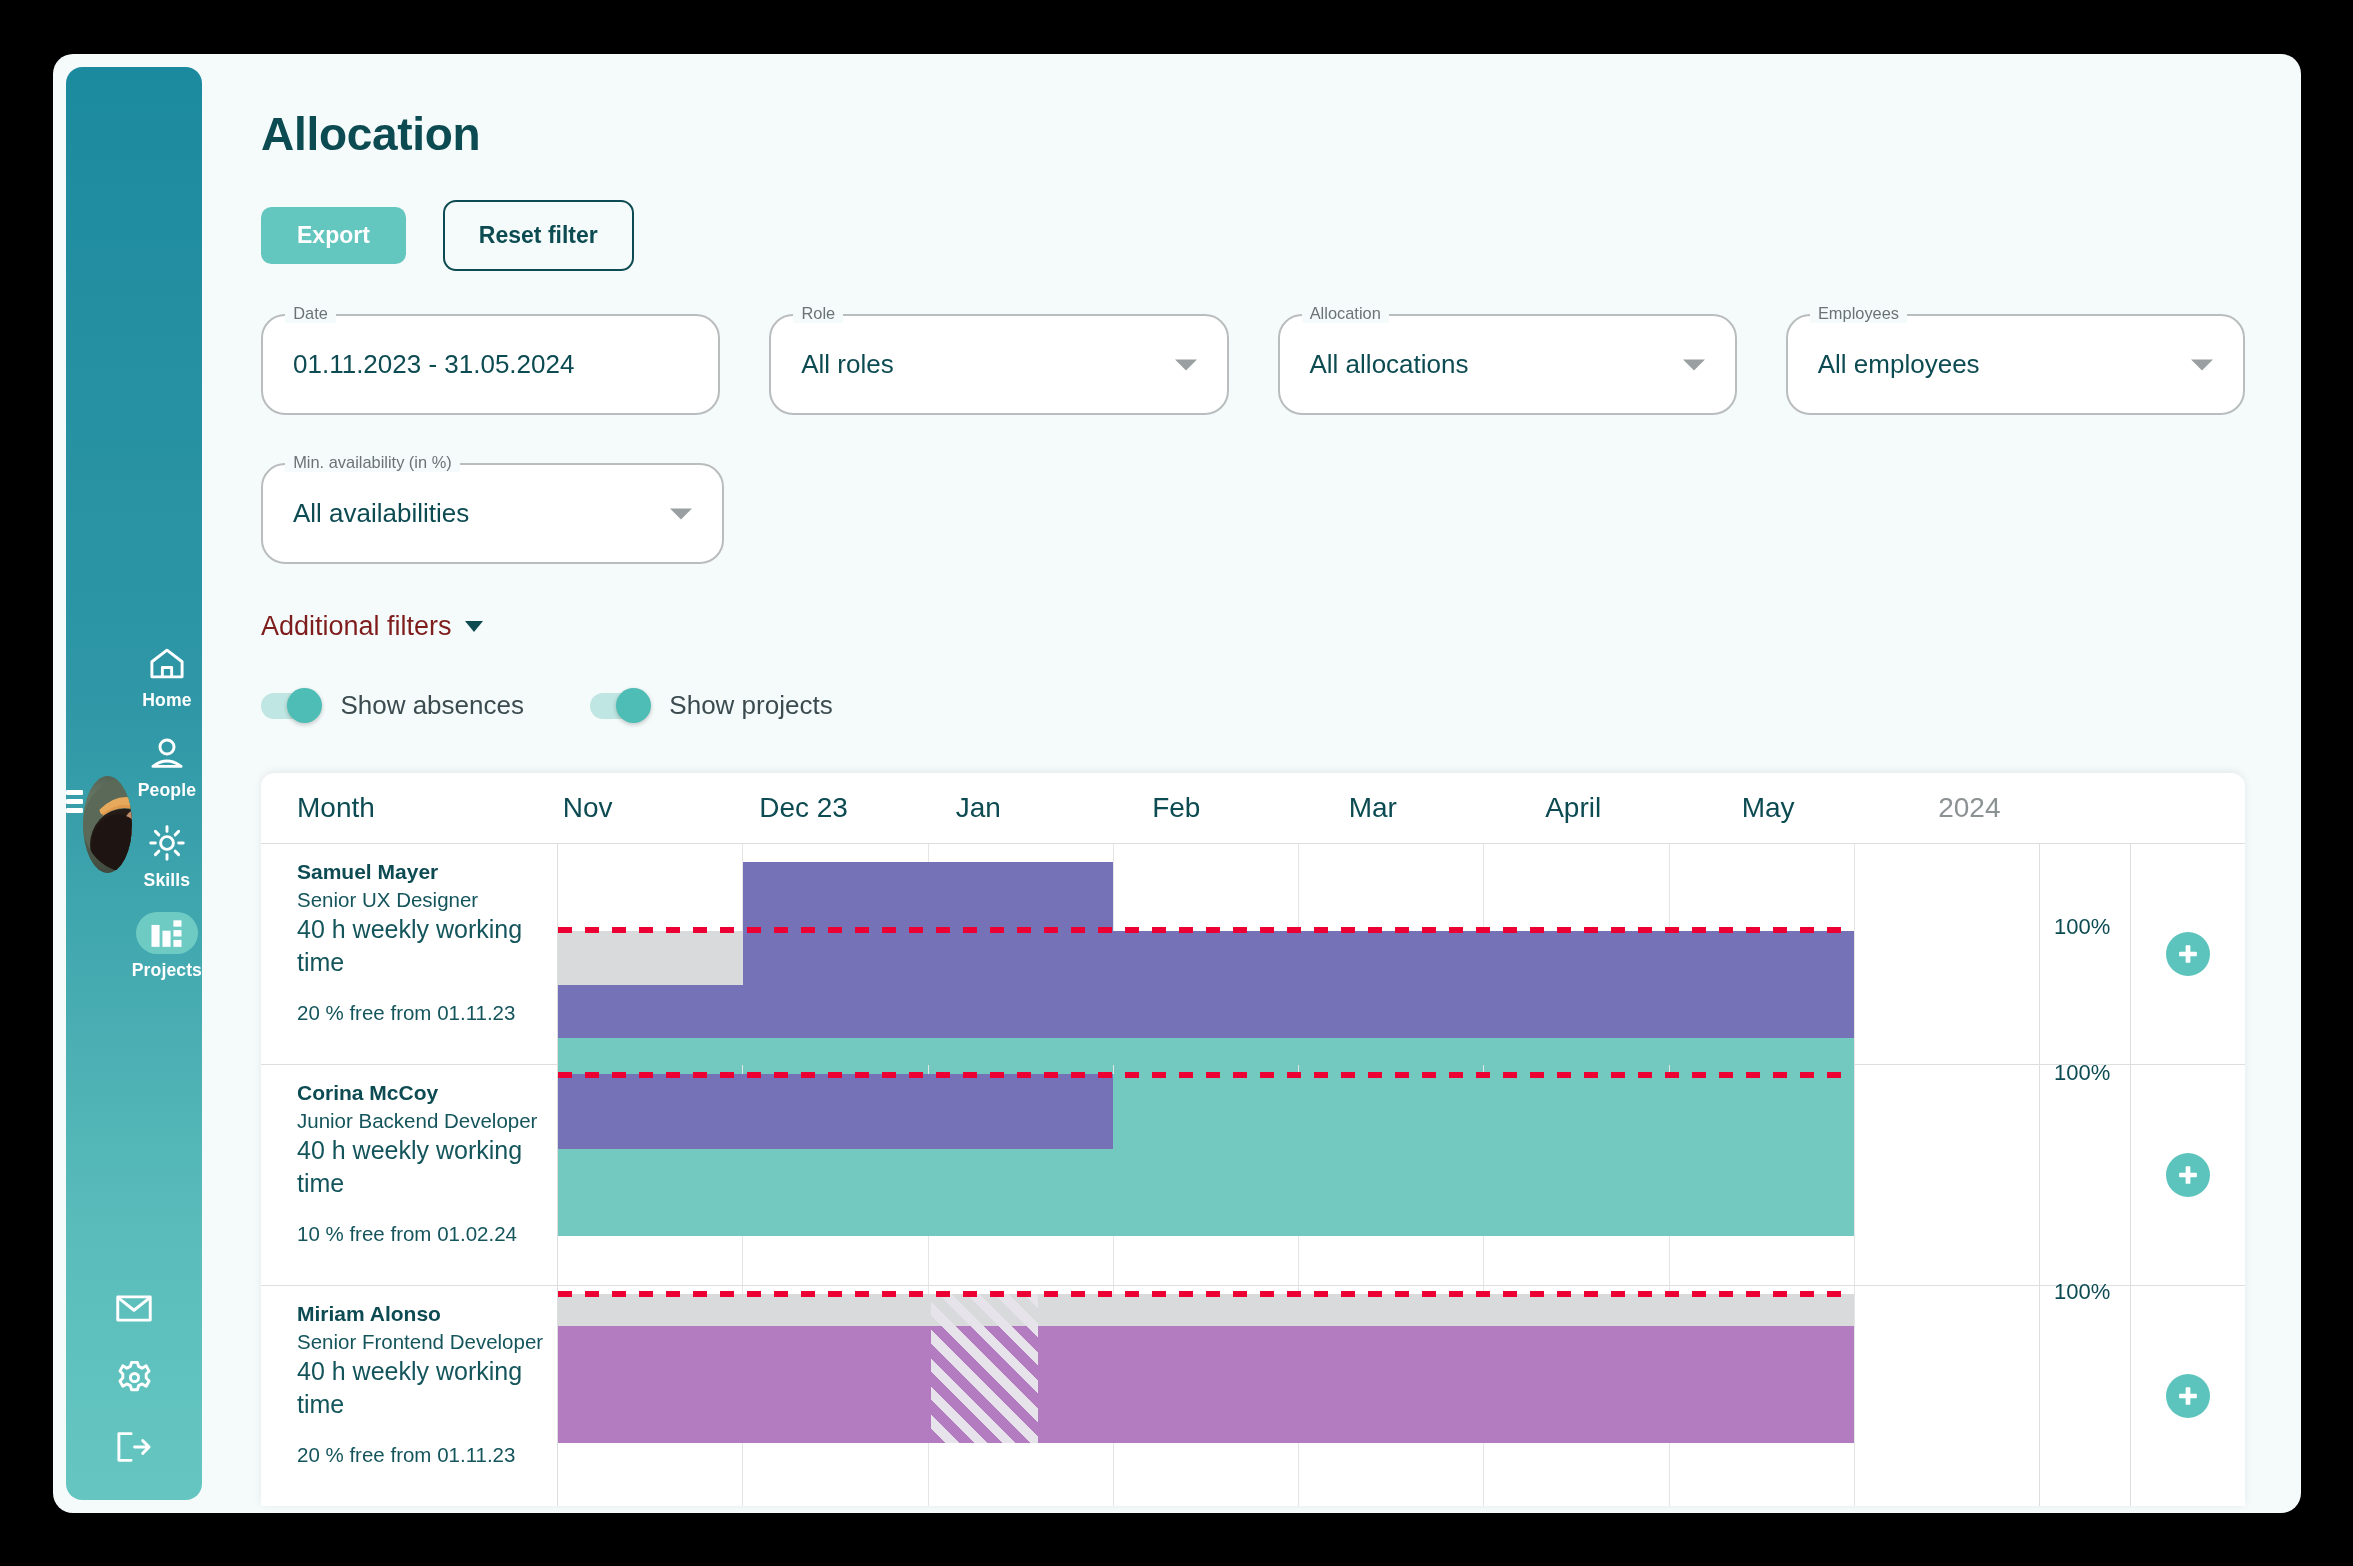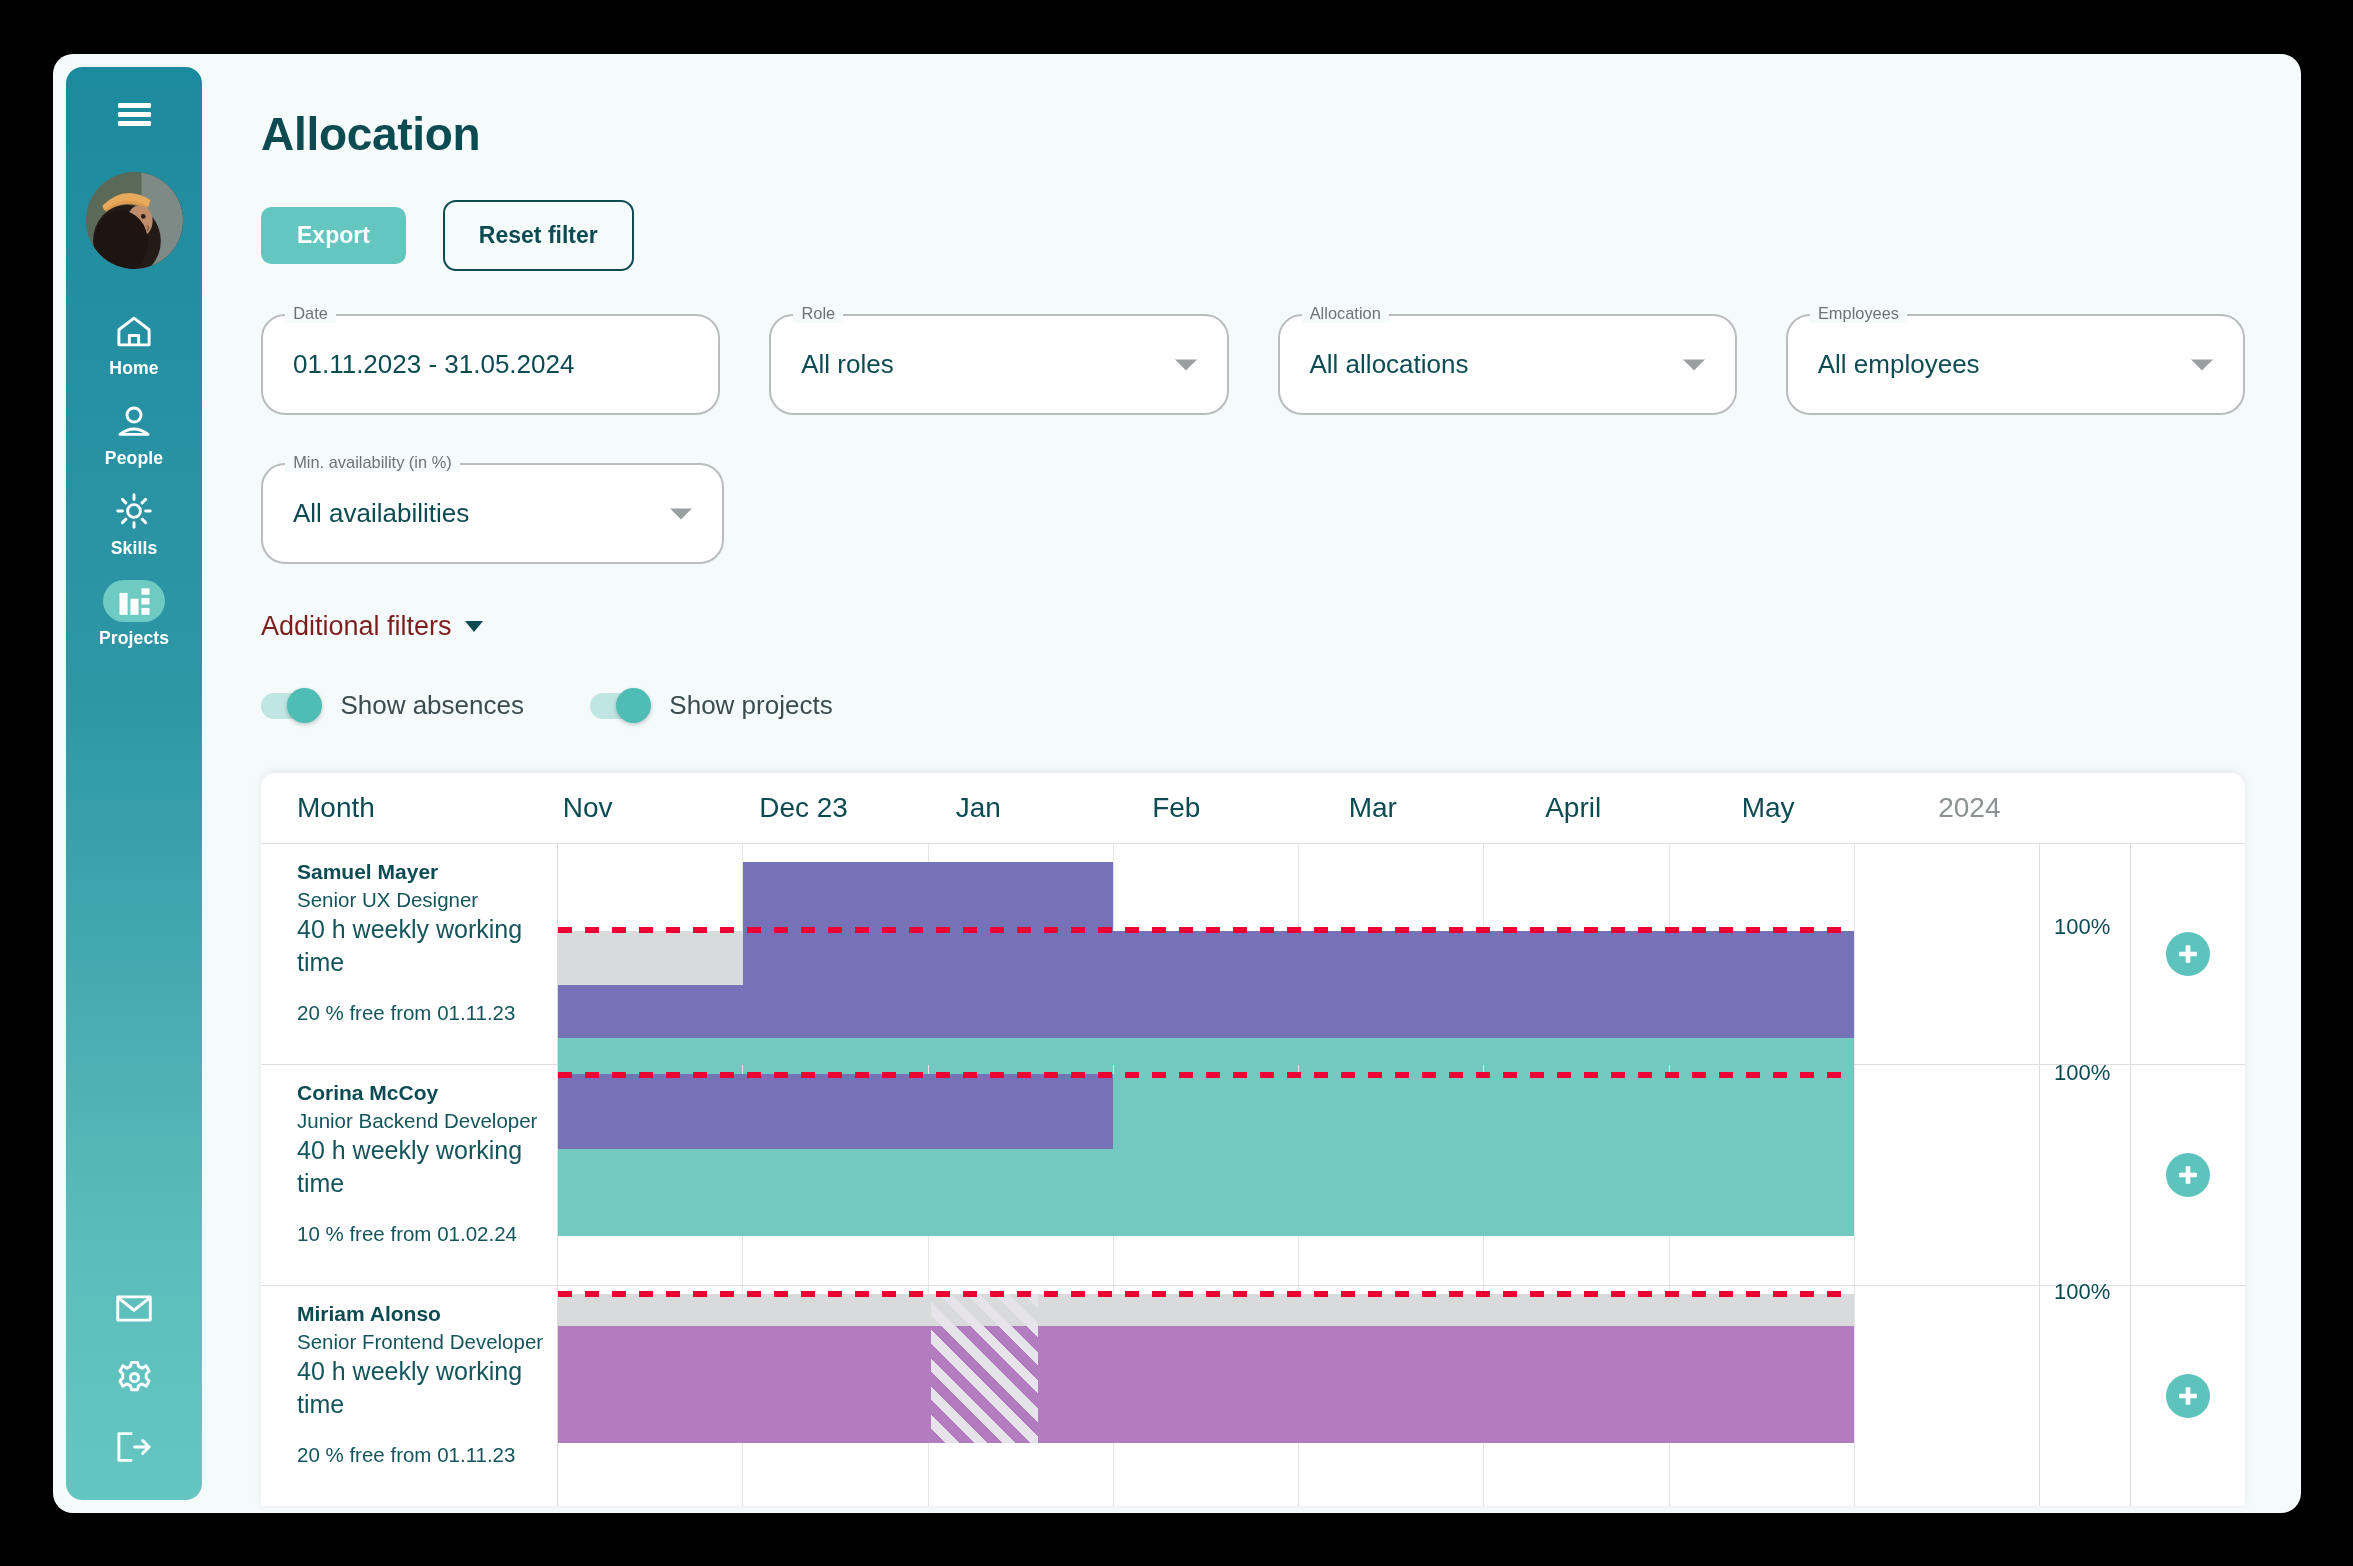--- a/index.html
+++ b/index.html
@@ -20,21 +20,21 @@
   }
 
   
   #sidebar {
     width: 136px;
     flex: 0 0 136px;
     margin: 13px 0 13px 13px;
     border-radius: 16.4px;
     background: linear-gradient(180deg, #1c8a9e 0%, #2f97a6 45%, #5bbdbb 82%, #65c6c1 100%);
     display: flex;
-    flex-direction: column;
+    flex-direction: row;
     align-items: center;
     padding-top: 36px;
     position: relative;
   }
   .hamburger { width: 33px; height: 23.4px; display:flex; flex-direction:column; justify-content:space-between; cursor:pointer; }
   .hamburger i { display:block; height: 5.3px; background:#fff; border-radius:1.2px; }
   .avatar {
     width: 97px; height: 97px; border-radius: 50%;
     margin-top: 46px;
     background: radial-gradient(circle at 30% 30%, #6c7d6a 0%, #4d5a4c 55%, #3c4439 100%);

